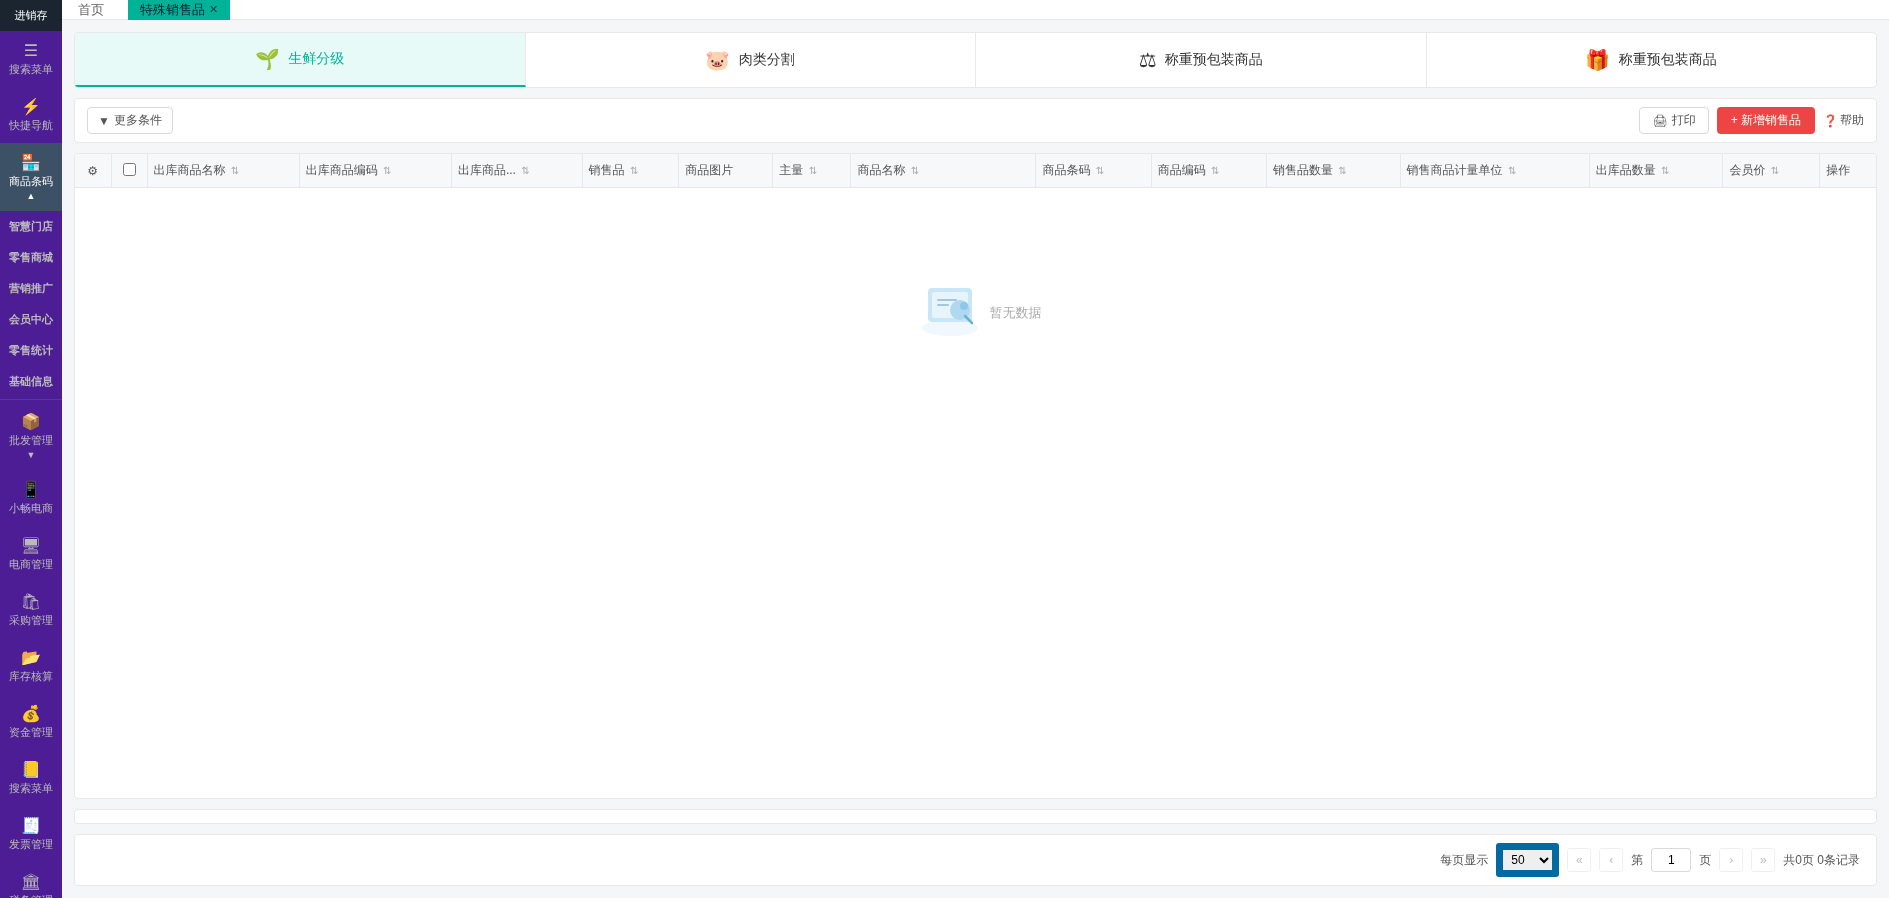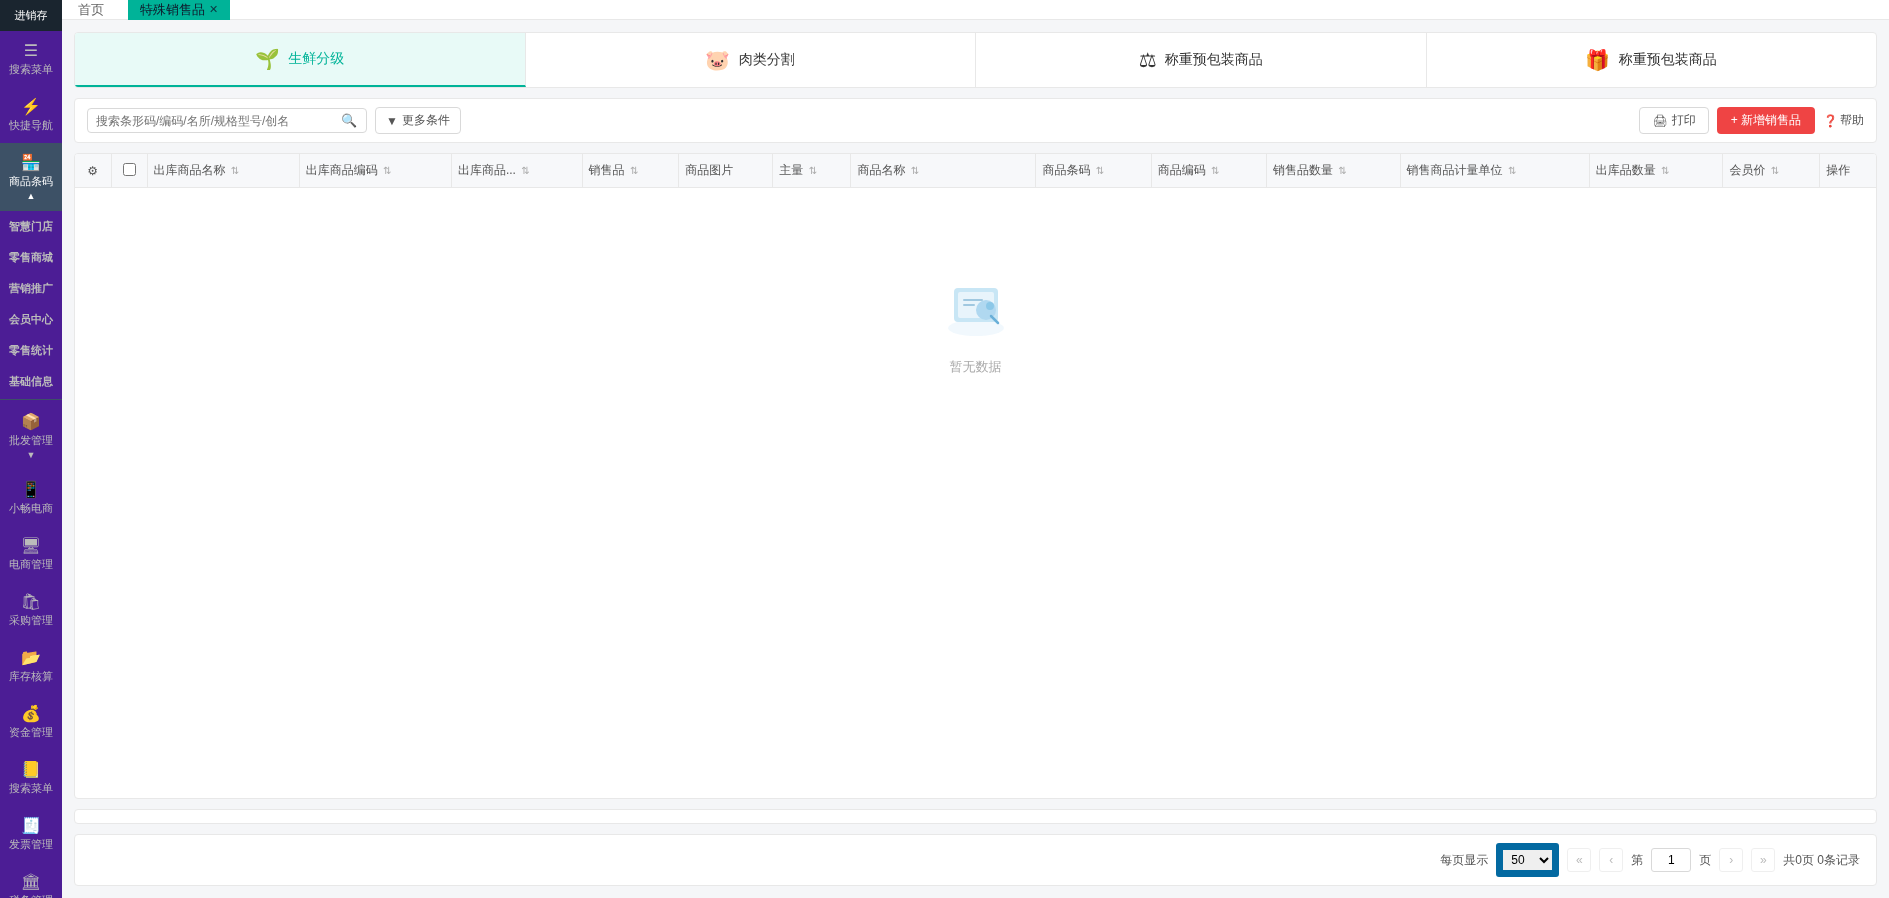--- a/index.html
+++ b/index.html
@@ -227,21 +227,21 @@
       position: relative;
     }
     thead th:last-child { border-right: none; }
     thead th .sort-arrows { font-size: 10px; color: #aaa; margin-left: 2px; }
     .th-setting { width: 36px; text-align: center; }
     .th-checkbox { width: 36px; text-align: center; }
 
     
     .empty-state {
       display: flex;
-      flex-direction: column;
+      flex-direction: row;
       align-items: center;
       justify-content: center;
       padding: 80px 0;
     }
     .empty-icon {
       width: 80px;
       height: 80px;
       margin-bottom: 10px;
     }
     .empty-text { color: #aaa; font-size: 13px; }
@@ -418,24 +418,20 @@
         <span>称重预包装商品</span>
       </div>
       <div class="func-tab">
         <span class="tab-icon">🎁</span>
         <span>称重预包装商品</span>
       </div>
     </div>
 
     <div class="toolbar">
       <div class="toolbar-left">
-        <div class="search-box">
-          <input type="text" placeholder="搜索条形码/编码/名所/规格型号/创名" style="">
-          <span style="color:#aaa;cursor:pointer;">🔍</span>
-        </div>
         <button class="filter-btn">
           <span>▼</span>
           <span>更多条件</span>
         </button>
       </div>
       <div class="toolbar-right">
         <button class="btn-print">
           <span>🖨</span>
           <span>打印</span>
         </button>

